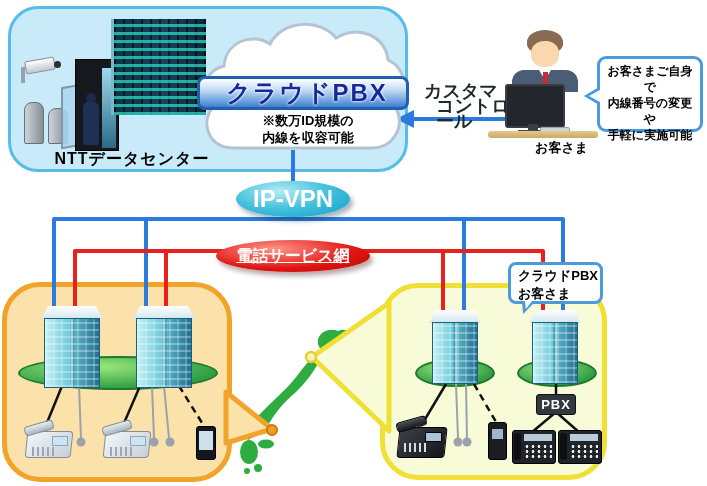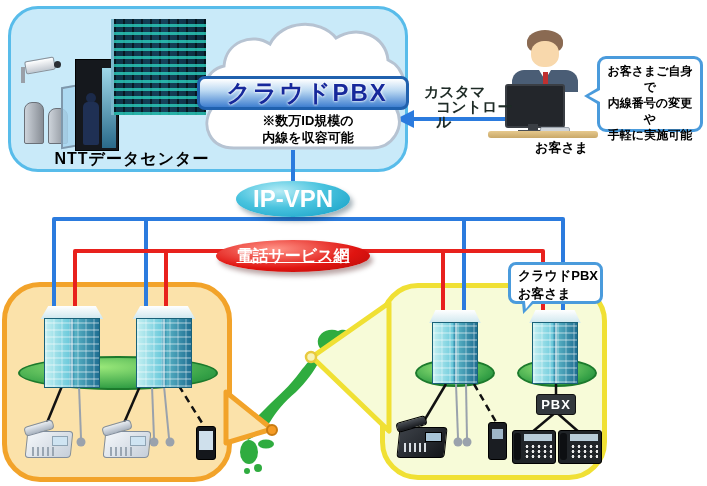--- a/index.html
+++ b/index.html
@@ -123,21 +123,21 @@
   .face{left:531px;top:41px;width:28px;height:26px;border-radius:46%;background:#f8d8ac;}
   .suit{left:512px;top:70px;width:66px;height:22px;border-radius:12px 12px 0 0;background:#4a5d75;}
   .shirt{left:539px;top:70px;width:12px;height:10px;background:#fff;clip-path:polygon(0 0,100% 0,50% 100%);}
   .tie{left:543px;top:72px;width:5px;height:13px;background:#c03030;}
   .monitor{left:505px;top:84px;width:56px;height:40px;background:#23262b;border:2px solid #3a3e44;border-radius:3px;}
   .mstand{left:528px;top:124px;width:10px;height:7px;background:#3a3e44;}
   .mbase{left:518px;top:130px;width:30px;height:4px;background:#4a4e54;}
   .kbd{left:540px;top:127px;width:28px;height:5px;background:#cfd4da;border:1px solid #9aa2ac;border-radius:2px;}
   .desk{left:488px;top:131px;width:110px;height:7px;background:linear-gradient(#e6c98e,#c9a868);border-radius:3px;}
   .cust-label{left:512px;top:139px;width:76px;text-align:right;font-weight:bold;font-size:13px;color:#000;}
-  .ctrl-label{left:416px;top:84px;width:100px;font-weight:bold;font-size:15px;line-height:15px;color:#1e2b26;}
+  .ctrl-label{left:416px;top:84px;width:100px;font-weight:bold;font-size:18px;line-height:15px;color:#1e2b26;}
   .ctrl-label .l1{margin-left:8px;}
   .ctrl-label .l2{margin-left:20px;}
 
   
   .bubble{left:597px;top:56px;width:106px;height:76px;background:#fff;border:3px solid var(--callout-border);
     border-radius:9px;box-sizing:border-box;padding:4px 6px;font-weight:bold;font-size:12px;line-height:16px;color:#000;text-align:center;}
   .bubble .tail{position:absolute;left:-16px;top:28px;width:0;height:0;
     border:9px solid transparent;border-right:15px solid var(--callout-border);border-left:0;}
   .bubble .tail::after{content:"";position:absolute;left:5px;top:-6px;
     border:6px solid transparent;border-right:11px solid #fff;border-left:0;}

